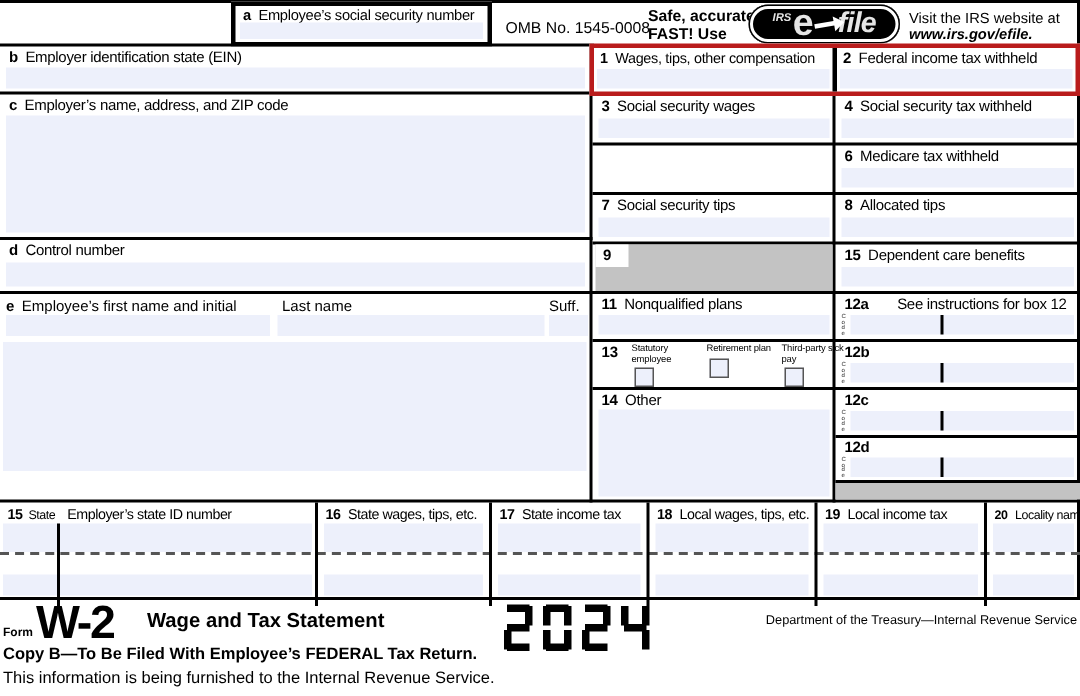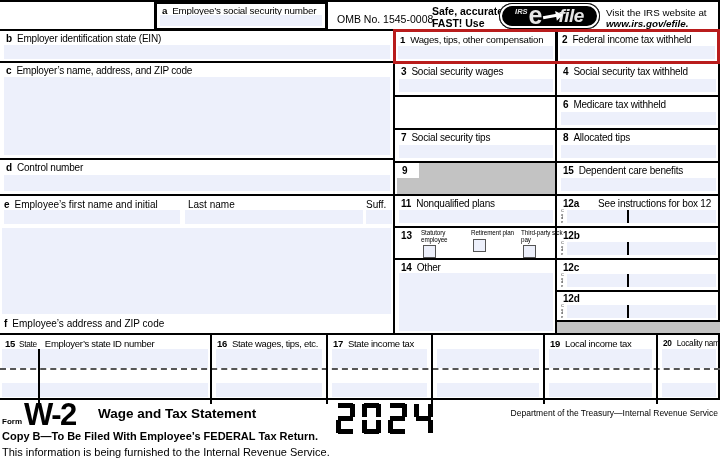--- a/index.html
+++ b/index.html
@@ -136,21 +136,20 @@
     <div class="inp" style="height:16px"></div>
   </div>
   <div class="cell" style="left:2px;top:196px;width:391px;height:137px">
     <div class="elbl" style="left:2px"><b style="margin-right:5px">e</b><span>Employee’s first name and initial</span></div>
     <div class="elbl" style="left:186px">Last name</div>
     <div class="elbl" style="left:364px">Suff.</div>
     <div class="efield" style="left:2px;width:176px"></div>
     <div class="efield" style="left:183px;width:178px"></div>
     <div class="efield" style="left:364px;width:26px"></div>
     <div class="addrfill"></div>
-    <div class="flbl"><b>f</b><span>Employee’s address and ZIP code</span></div>
   </div>
 
   <div class="thickrow">
     <div class="thalf">
       <div class="lbl" style="font-size:9.6px"><b>1</b><span>Wages, tips, other compensation</span></div>
       <div class="inp"></div>
     </div>
     <div class="tdiv"></div>
     <div class="thalf r">
       <div class="lbl"><b>2</b><span>Federal income tax withheld</span></div>
@@ -252,20 +251,21 @@
     <div class="lbl"><b>16</b><span>State wages, tips, etc.</span></div>
     <div class="bband bb1"></div>
     <div class="bband bb2"></div>
   </div>
   <div class="bcol" style="left:330px;width:99px">
     <div class="lbl"><b>17</b><span>State income tax</span></div>
     <div class="bband bb1"></div>
     <div class="bband bb2"></div>
   </div>
   <div class="bcol" style="left:435px;width:106px">
+    <div class="lbl"><b>18</b><span>Local wages, tips, etc.</span></div>
     <div class="bband bb1"></div>
     <div class="bband bb2"></div>
   </div>
   <div class="bcol" style="left:547px;width:107px">
     <div class="lbl"><b>19</b><span>Local income tax</span></div>
     <div class="bband bb1"></div>
     <div class="bband bb2"></div>
   </div>
   <div class="bcol" style="left:660px;width:58px">
     <div class="lbl" style="font-size:8.3px"><b>20</b><span>Locality name</span></div>

